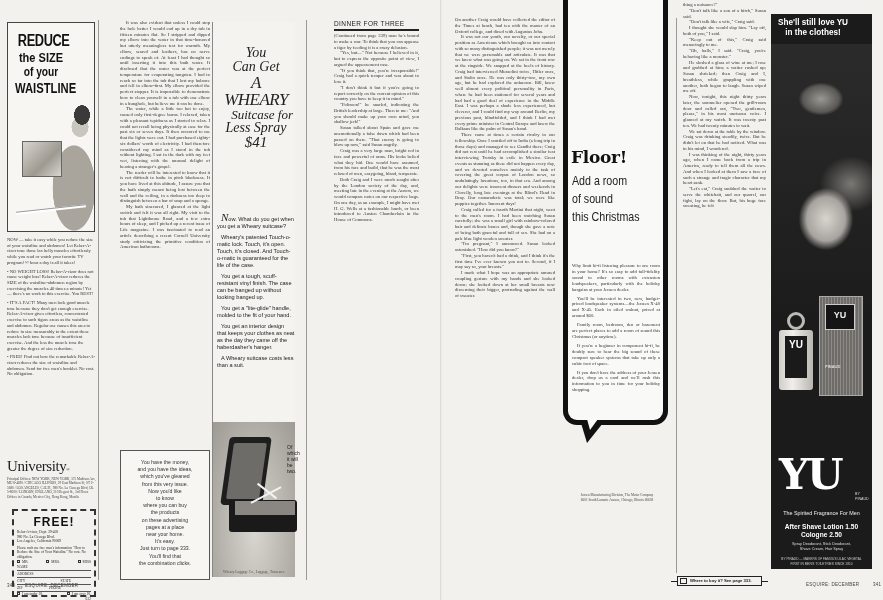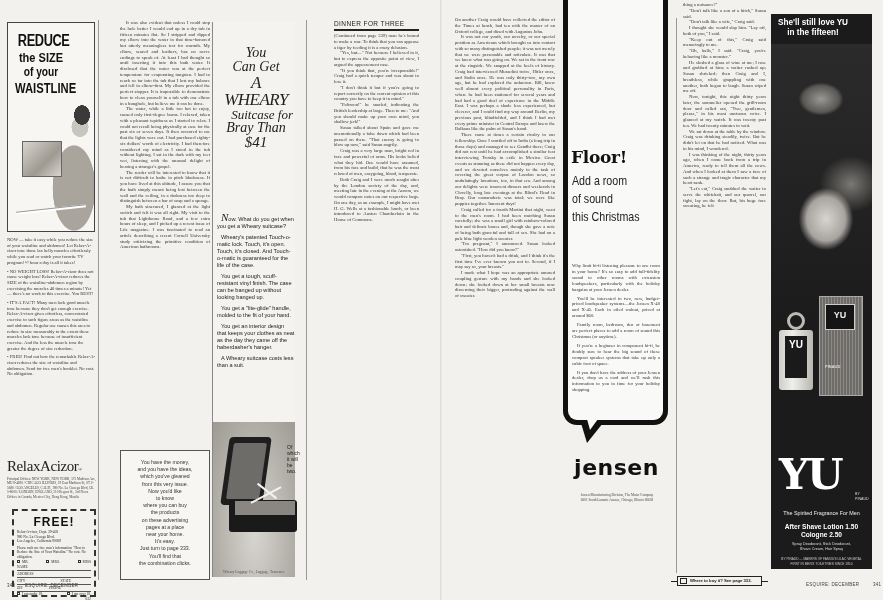--- a/index.html
+++ b/index.html
@@ -118,21 +118,21 @@
     <div class="man"></div>
     <div class="inset"></div>
     <div class="tape"></div>
   </div>
   <div class="body-text">
     <p>NOW — take it easy while you reduce the size of your waistline and abdomen! Let Relax-A-cizor tone those lax belly muscles effortlessly while you read or watch your favorite TV program! ½ hour a day is all it takes!</p>
     <p>• NO WEIGHT LOSS! Relax-A-cizor does not cause weight loss! Relax-A-cizor reduces the SIZE of the waistline-abdomen region by exercising the muscles 40 times a minute! Yet — there's no work to this exercise. You REST!</p>
     <p>• IT'S A FACT! Many men lack good muscle tone because they don't get enough exercise. Relax-A-cizor gives effortless, concentrated exercise to such figure areas as the waistline and abdomen. Regular use causes this area to reduce in size measurably to the extent these muscles lack tone because of insufficient exercise. And the less the muscle tone the greater the degree of size reduction.</p>
     <p>• FREE! Find out how the remarkable Relax-A-cizor reduces the size of waistline and abdomen. Send for free men's booklet. No cost. No obligation.</p>
   </div>
-  <div class="logo"><span>RelaxAcizor</span><span style="font-size:5px">®</span></div>
+  <div class="logo"><span>University</span><span style="font-size:5px">®</span></div>
   <div class="offices">Principal Offices: NEW YORK, NEW YORK, 575 Madison Ave, MU 8-4690 / CHICAGO ILLINOIS, 29 East Madison St, ST 2-5680 / LOS ANGELES, CALIF., 980 No. La Cienega Blvd, OL 5-8000 / LONDON, ENGLAND, 210 Regent St., 3rd Floor. Offices in Canada, Mexico City, Hong Kong, Manila</div>
   <div class="coupon">
     <div class="free">FREE!</div>
     <div>Relax-A-cizor, Dept. 39-458</div>
     <div>980 No. La Cienega Blvd.</div>
     <div>Los Angeles, California 90069</div>
     <div style="margin-top:2px">Please rush me free men's information "How to Reduce the Size of Your Waistline" No cost. No obligation.</div>
     <div style="display:flex;justify-content:space-between">
       <span><span class="chk"></span><span>MR.</span></span>
       <span><span class="chk"></span><span>MRS.</span></span>
@@ -187,21 +187,21 @@
   <div>You'll find that</div>
   <div>the combination clicks.</div>
 </div>
 
 <div class="wheary">
   <div class="script">
     <span class="s1">You</span>
     <span class="s2">Can Get</span>
     <span class="s3">A WHEARY</span>
     <span class="s4">Suitcase for</span>
-    <span class="s5">Bray Than</span>
+    <span class="s5">Less Spray</span>
     <span class="s6">$41</span>
   </div>
   <div class="copy">
     <p><span class="drop">N</span><span>ow. What do you get when you get a Wheary suitcase?</span></p>
     <p>Wheary's patented Touch-o-matic lock. Touch, it's open. Touch, it's closed. And Touch-o-matic is guaranteed for the life of the case.</p>
     <p>You get a tough, scuff-resistant vinyl finish. The case can be banged up without looking banged up.</p>
     <p>You get a "lite-glide" handle, molded to the fit of your hand.</p>
     <p>You get an interior design that keeps your clothes as neat as the day they came off the haberdasher's hanger.</p>
     <p>A Wheary suitcase costs less than a suit.</p>
   </div>
@@ -255,21 +255,20 @@
     <div>of sound</div>
     <div>this Christmas</div>
   </div>
   <div class="copy">
     <p style="text-indent:0">Why limit hi-fi listening pleasure to one room in your home? It's so easy to add full-fidelity sound to other rooms with extension loudspeakers, particularly with the holiday bargains at your Jensen dealer.</p>
     <p>You'll be interested in two, new, budget-priced loudspeaker systems—the Jensen X-40 and X-45. Each in oiled walnut, priced at around $60.</p>
     <p>Family room, bedroom, den or basement are perfect places to add a room of sound this Christmas (or anytime).</p>
     <p>If you're a beginner in component hi-fi, be doubly sure to hear the big sound of these compact speaker systems that take up only a cubic foot of space.</p>
     <p>If you don't have the address of your Jensen dealer, drop us a card and we'll rush this information to you in time for your holiday shopping.</p>
   </div>
-  <div class="brand">jensen</div>
   <div class="addr">
     <div>Jensen Manufacturing Division, The Muter Company</div>
     <div>6601 South Laramie Avenue, Chicago, Illinois 60638</div>
   </div>
 </div>
 
 <div class="rule-v" style="left:676px;top:18px;height:555px;"></div>
 
 <div class="abs col" style="left:683px;top:2px;width:83px;height:572px;">
   <p style="text-indent:0">thing a nuisance?"</p>
@@ -288,21 +287,21 @@
 <div class="where-arrow-l"></div>
 <div class="where">
   <span class="wicon"></span>
   <span>Where to buy it? See page 333.</span>
 </div>
 <div class="where-arrow-r"></div>
 
 <div class="yu">
   <div class="tag">
     <div>She'll still love YU</div>
-    <div>in the fifteen!</div>
+    <div>in the clothes!</div>
   </div>
   <div class="photo"></div>
   <div class="box"></div>
   <div class="box-label">YU</div>
   <div class="pinaud-box">PINAUD</div>
   <div class="bottle-cap"></div>
   <div class="bottle"></div>
   <div class="bottle-label">YU</div>
   <div class="logo">YU</div>
   <div class="by">

